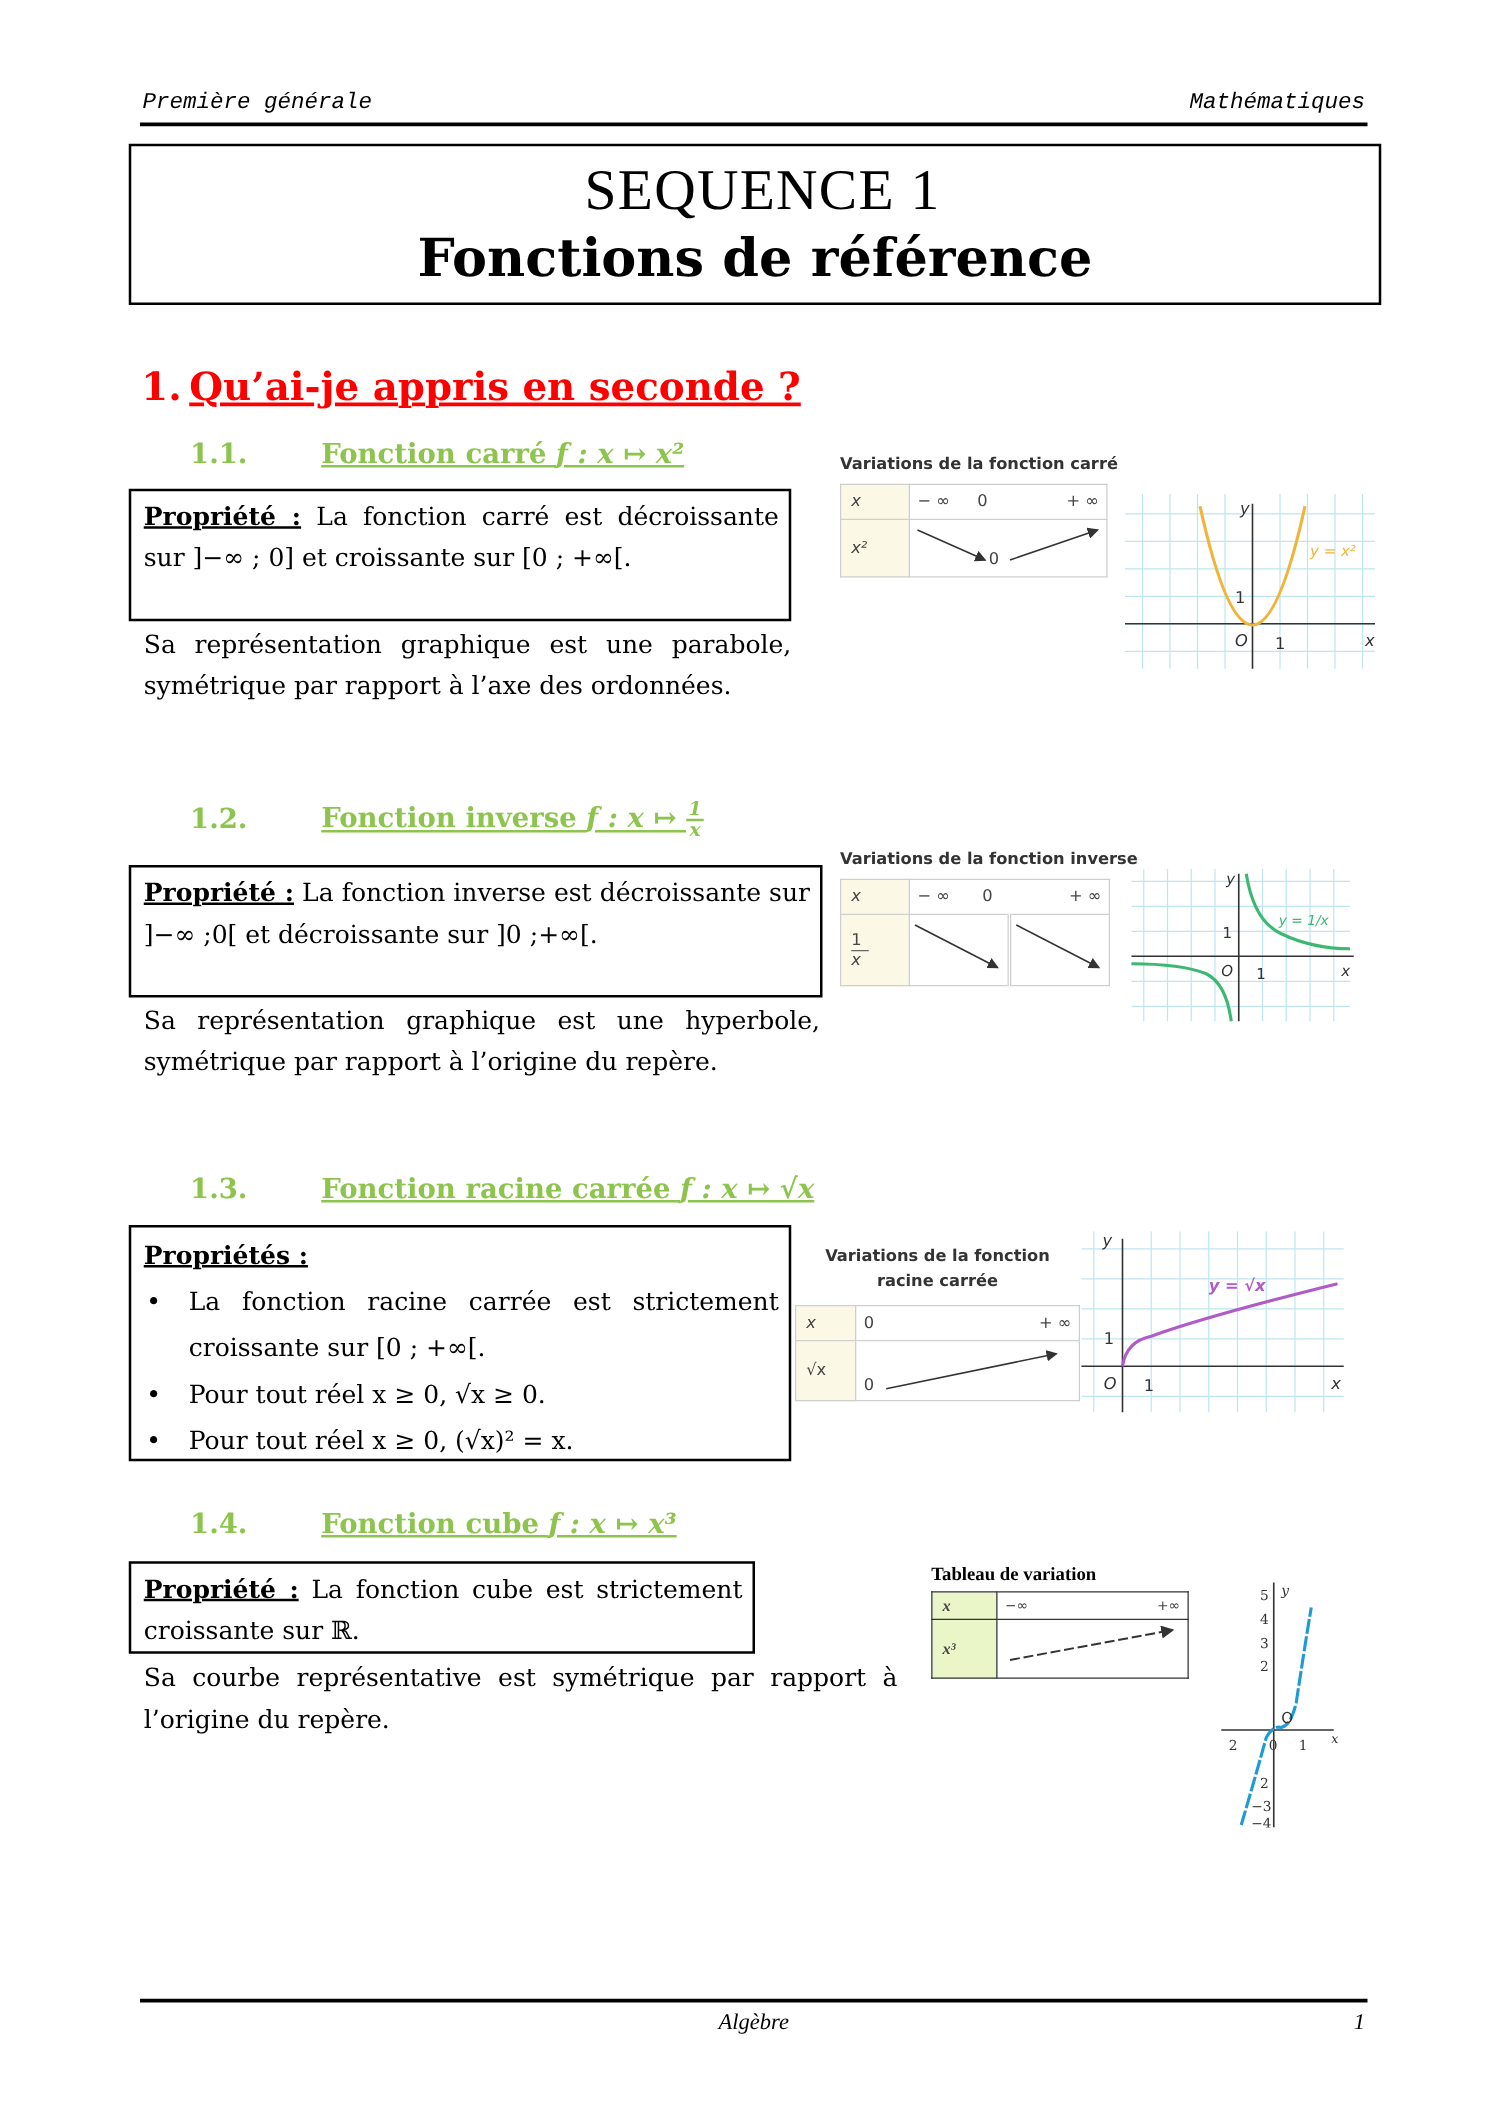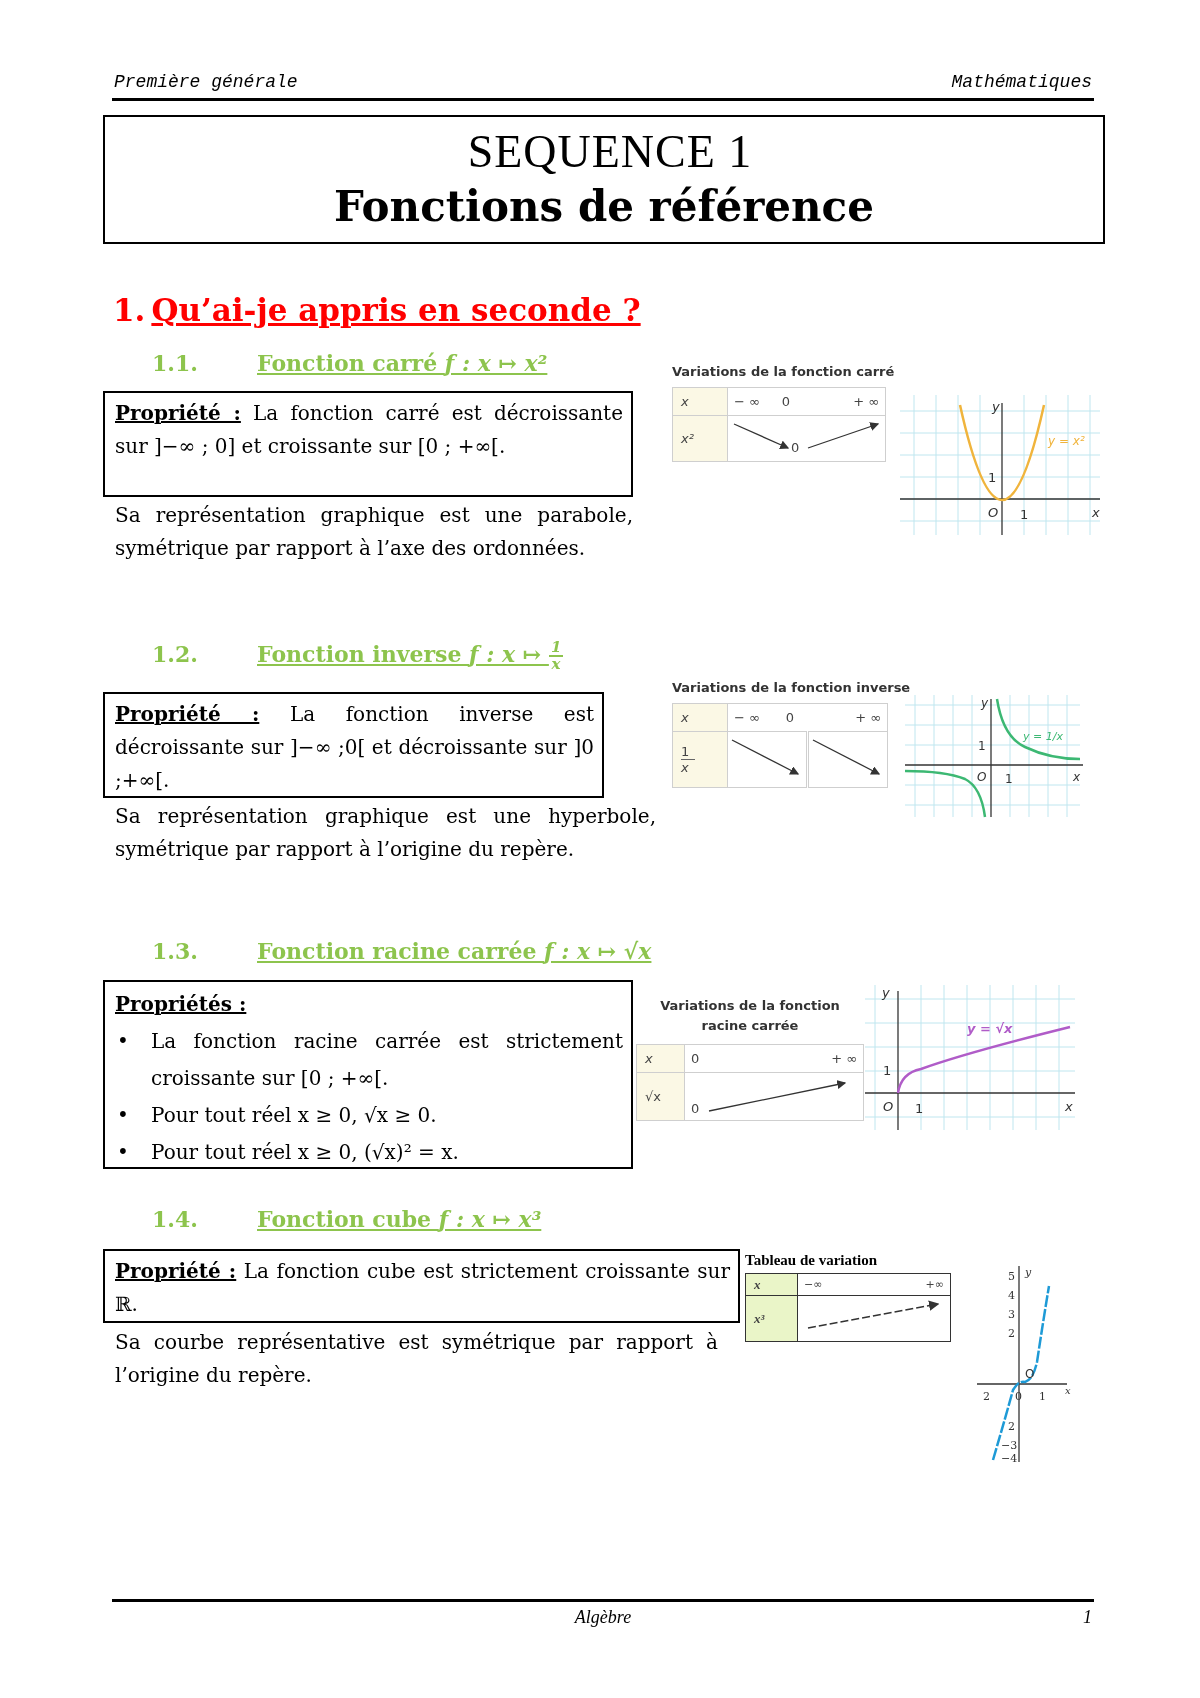--- a/index.html
+++ b/index.html
@@ -125,21 +125,21 @@
   <text x="192" y="122" font-size="13" font-style="italic" fill="#333" font-family="DejaVu Sans">x</text>
   <text x="88" y="122" font-size="13" font-style="italic" fill="#333" font-family="DejaVu Sans">O</text>
   <text x="120" y="124" font-size="13" fill="#333" font-family="DejaVu Sans">1</text>
   <text x="88" y="87" font-size="13" fill="#333" font-family="DejaVu Sans">1</text>
   <text x="148" y="50" font-size="12" font-style="italic" fill="#f0b43c" font-family="DejaVu Sans">y = x²</text>
 </svg>
 
 <div class="h2" style="left:152px; top:640px;">
   <span class="num">1.2.</span><span class="u"><span>Fonction inverse </span><span class="m">f : x ↦ </span></span><span class="frac m"><span class="n">1</span><span class="d">x</span></span>
 </div>
-<div class="prop-box" style="left:103px; top:692px; width:501px; height:106px;">
+<div class="prop-box" style="left:103px; top:692px; width:555px; height:106px;">
   <span class="lbl">Propriété :</span><span> La fonction inverse est décroissante sur ]−∞ ;0[ et décroissante sur ]0 ;+∞[.</span>
 </div>
 <div class="para" style="left:115px; top:800px; width:541px;">Sa représentation graphique est une hyperbole, symétrique par rapport à l’origine du repère.</div>
 
 <div class="fig" style="left:672px; top:680px;">
   <div class="var-title">Variations de la fonction inverse</div>
   <table class="var" style="margin-top:8px; width:216px;">
     <tbody>
         <tr style="height:28px;">
           <td class="hd">x</td>
@@ -258,21 +258,21 @@
   <text x="200" y="126" font-size="13" font-style="italic" fill="#333" font-family="DejaVu Sans">x</text>
   <text x="18" y="126" font-size="13" font-style="italic" fill="#333" font-family="DejaVu Sans">O</text>
   <text x="50" y="128" font-size="13" fill="#333" font-family="DejaVu Sans">1</text>
   <text x="18" y="90" font-size="13" fill="#333" font-family="DejaVu Sans">1</text>
   <text x="102" y="48" font-size="13" font-weight="bold" font-style="italic" fill="#b05cc8" font-family="DejaVu Sans">y = √x</text>
 </svg>
 
 <div class="h2" style="left:152px; top:1206px;">
   <span class="num">1.4.</span><span class="u"><span>Fonction cube </span><span class="m">f : x ↦ x³</span></span>
 </div>
-<div class="prop-box" style="left:103px; top:1249px; width:637px; height:74px;">
+<div class="prop-box" style="left:103px; top:1249px; width:501px; height:74px;">
   <span class="lbl">Propriété :</span><span> La fonction cube est strictement croissante sur ℝ.</span>
 </div>
 <div class="para" style="left:115px; top:1326px; width:603px;">Sa courbe représentative est symétrique par rapport à l’origine du repère.</div>
 
 <div class="fig" style="left:745px; top:1252px;">
   <div style="font-family:'Liberation Serif', serif; font-weight:bold; font-size:15px;">Tableau de variation</div>
   <table class="var cube" style="margin-top:4px; width:206px;">
     <tbody>
         <tr style="height:22px;">
           <td class="hd" style="width:52px;">x</td>

